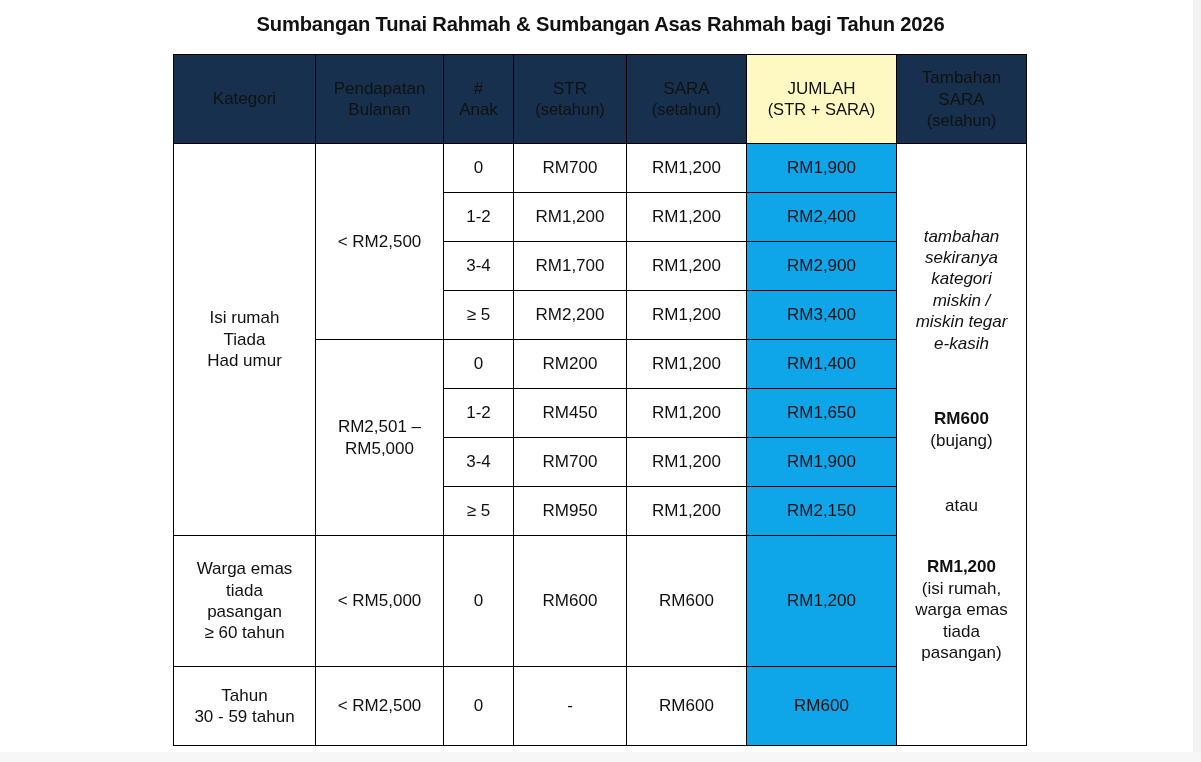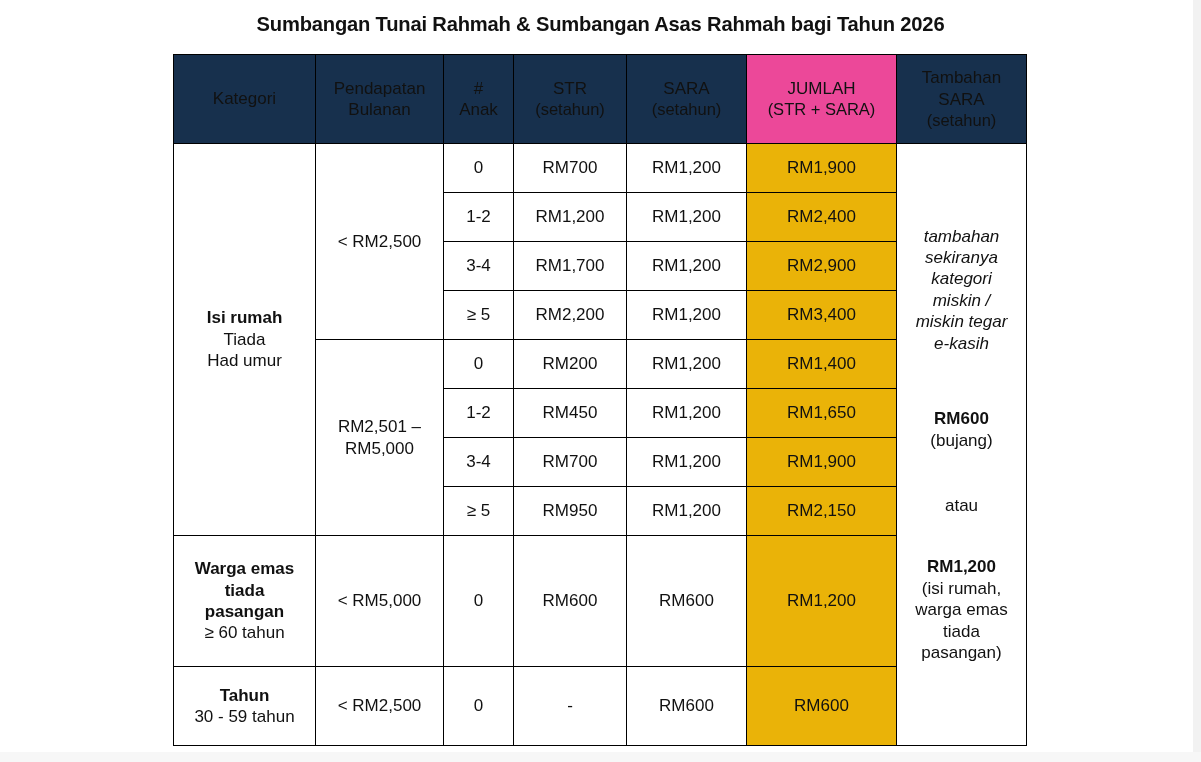--- a/index.html
+++ b/index.html
@@ -73,48 +73,48 @@
   
   thead th {
     background: #17304D;
     color: #ffffff;
     font-weight: bold;
     font-size: 17.5px;
     height: 84px;
     padding: 4px 2px;
   }
   thead th.jumlah-head {
-    background: #ec4899;
+    background: #fef9c3;
   }
   thead th .sub {
     display: block;
     font-weight: normal;
     font-size: 16.5px;
   }
 
   
   col.c-kategori   { width: 142px; }
   col.c-pendapatan { width: 128px; }
   col.c-anak       { width:  70px; }
   col.c-str        { width: 113px; }
   col.c-sara       { width: 120px; }
   col.c-jumlah     { width: 150px; }
   col.c-tambahan   { width: 130px; }
 
   
   td.jumlah {
-    background: #eab308;
+    background: #0ea5e9;
     font-weight: bold;
     font-size: 17.5px;
   }
   td.kategori {
     font-size: 17px;
     line-height: 1.35;
   }
-  td.kategori .strong { font-weight: bold; display: block; }
+  td.kategori .strong { font-weight: normal; display: block; }
   td.kategori .plain  { font-weight: normal; display: block; }
 
   td.pendapatan { font-size: 17px; }
   td.anak { font-size: 17px; }
   td.money { font-size: 17px; }
 
   td.tambahan {
     font-size: 17px;
     vertical-align: top;
     padding-top: 26px;

